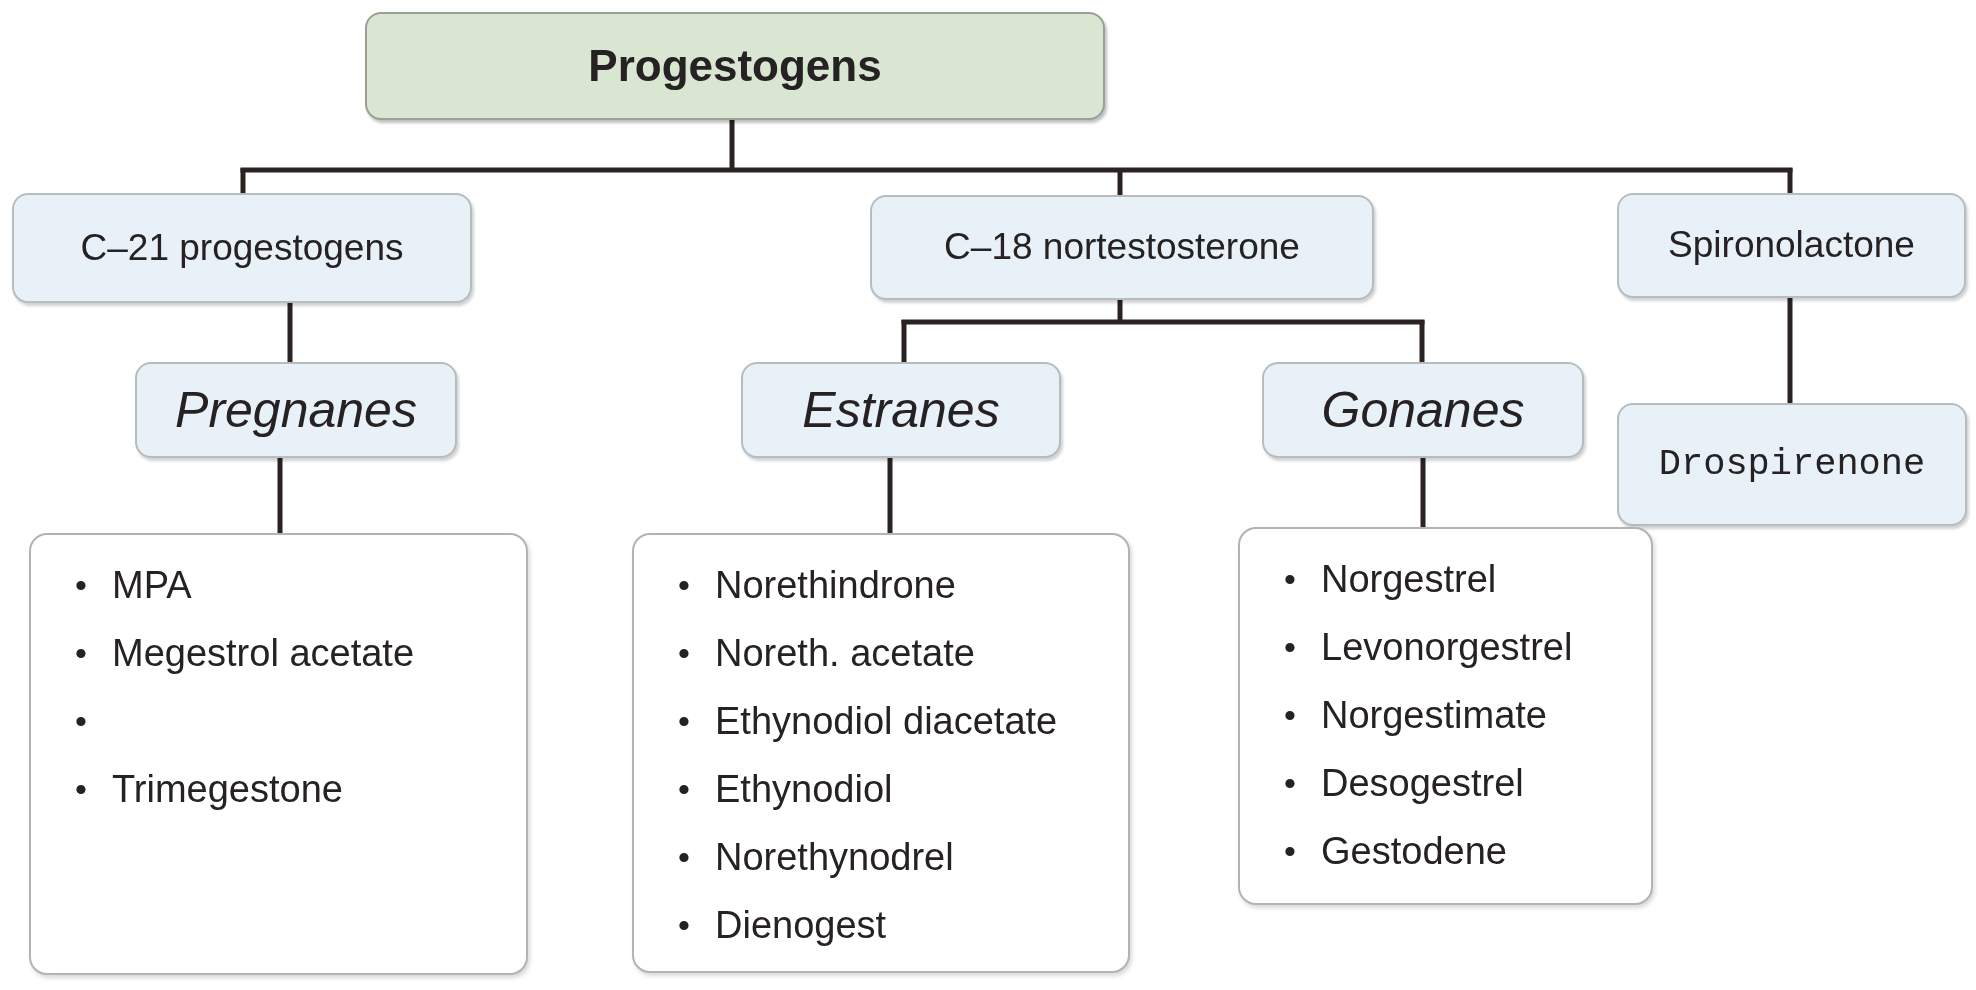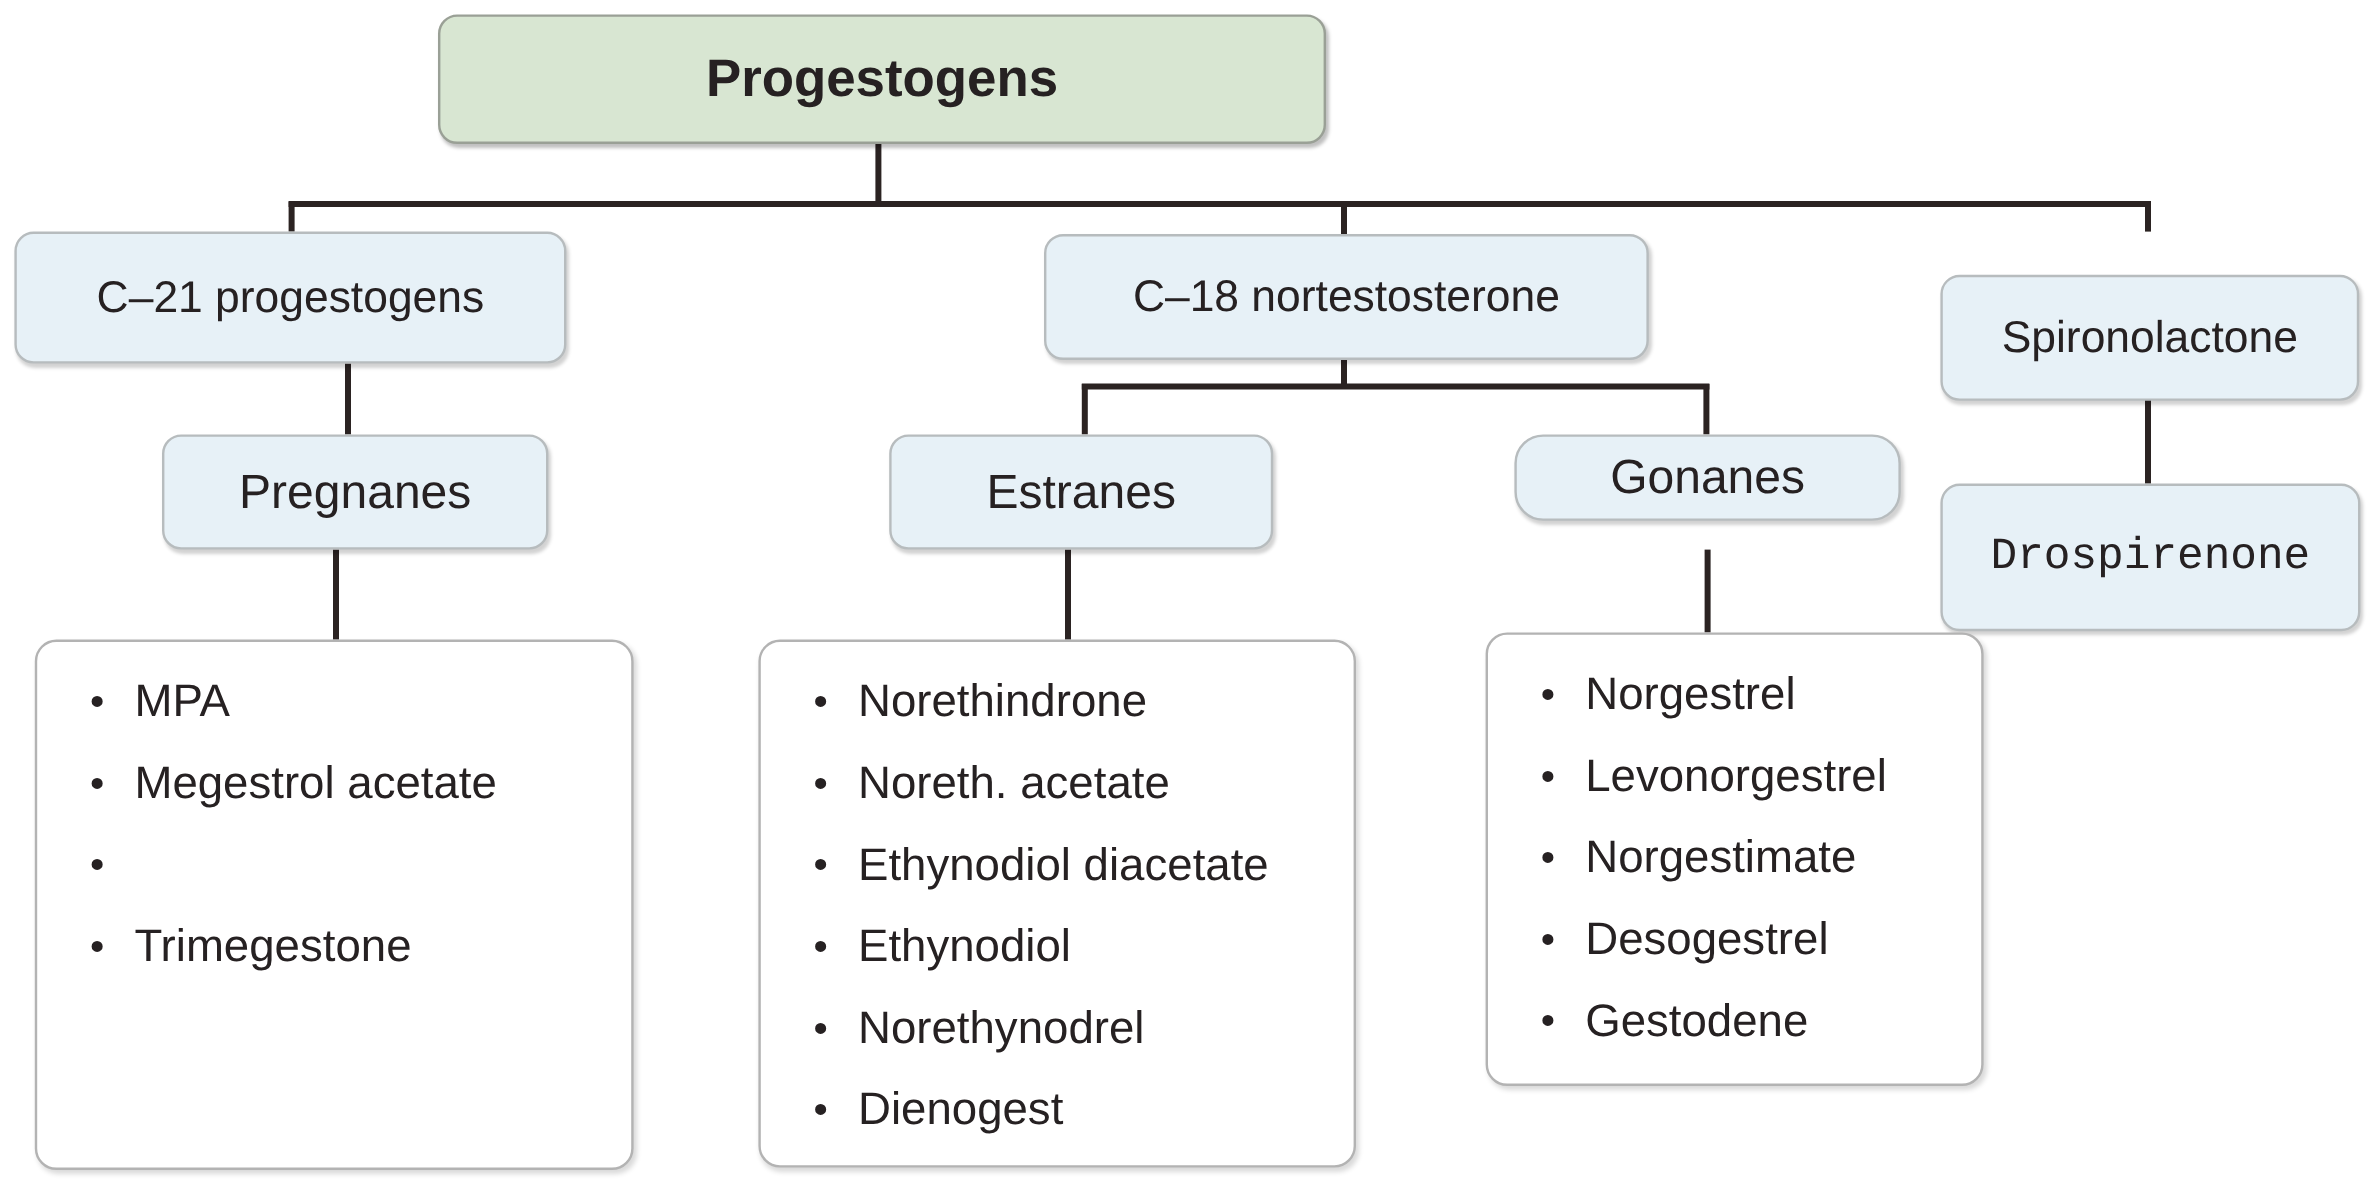--- a/index.html
+++ b/index.html
@@ -42,21 +42,22 @@
     box-shadow:2px 3px 3px rgba(0,0,0,0.25);
   }
   .node-branch{
     background:var(--node-fill);
     border:2px solid var(--node-border);
     border-radius:16px;
     font-size:37px;
     box-shadow:2px 3px 3px rgba(0,0,0,0.18);
   }
   .node-sub{
-    font-size:40px;
+    font-size:50px;
+    font-style:italic;
   }
   .listbox{
     position:absolute;
     box-sizing:border-box;
     background:var(--list-fill);
     border:2px solid var(--list-border);
     border-radius:18px;
     box-shadow:2px 3px 4px rgba(0,0,0,0.15);
     padding-top:16px;
   }
@@ -100,27 +101,27 @@
 
     <line x1="1790" y1="298" x2="1790" y2="403" stroke="#2b2322" stroke-width="5"></line>
   </svg>
 
   <div class="node node-root" style="left:365px;top:12px;width:740px;height:108px;">Progestogens</div>
 
   <div class="node node-branch" style="left:12px;top:193px;width:460px;height:110px;">C–21 progestogens</div>
 
   <div class="node node-branch" style="left:870px;top:195px;width:504px;height:105px;">C–18 nortestosterone</div>
 
-  <div class="node node-branch" style="left:1617px;top:193px;width:349px;height:105px;margin-top:36px;">Spironolactone</div>
+  <div class="node node-branch" style="left:1617px;top:193px;width:349px;height:105px;">Spironolactone</div>
 
   <div class="node node-branch node-sub" style="left:135px;top:362px;width:322px;height:96px;">Pregnanes</div>
 
   <div class="node node-branch node-sub" style="left:741px;top:362px;width:320px;height:96px;">Estranes</div>
 
-  <div class="node node-branch node-sub" style="left:1262px;top:362px;width:322px;height:72px;border-radius:24px;">Gonanes</div>
+  <div class="node node-branch node-sub" style="left:1262px;top:362px;width:322px;height:96px;">Gonanes</div>
 
   <div class="node node-branch" style="left:1617px;top:403px;width:350px;height:123px;font-family:Liberation Mono, monospace;">Drospirenone</div>
 
   <div class="listbox" style="left:29px;top:533px;width:499px;height:442px;">
     <div class="list-item">
       <span class="bullet">•</span>
       <span class="item-text">MPA</span>
     </div>
     <div class="list-item">
       <span class="bullet">•</span>

